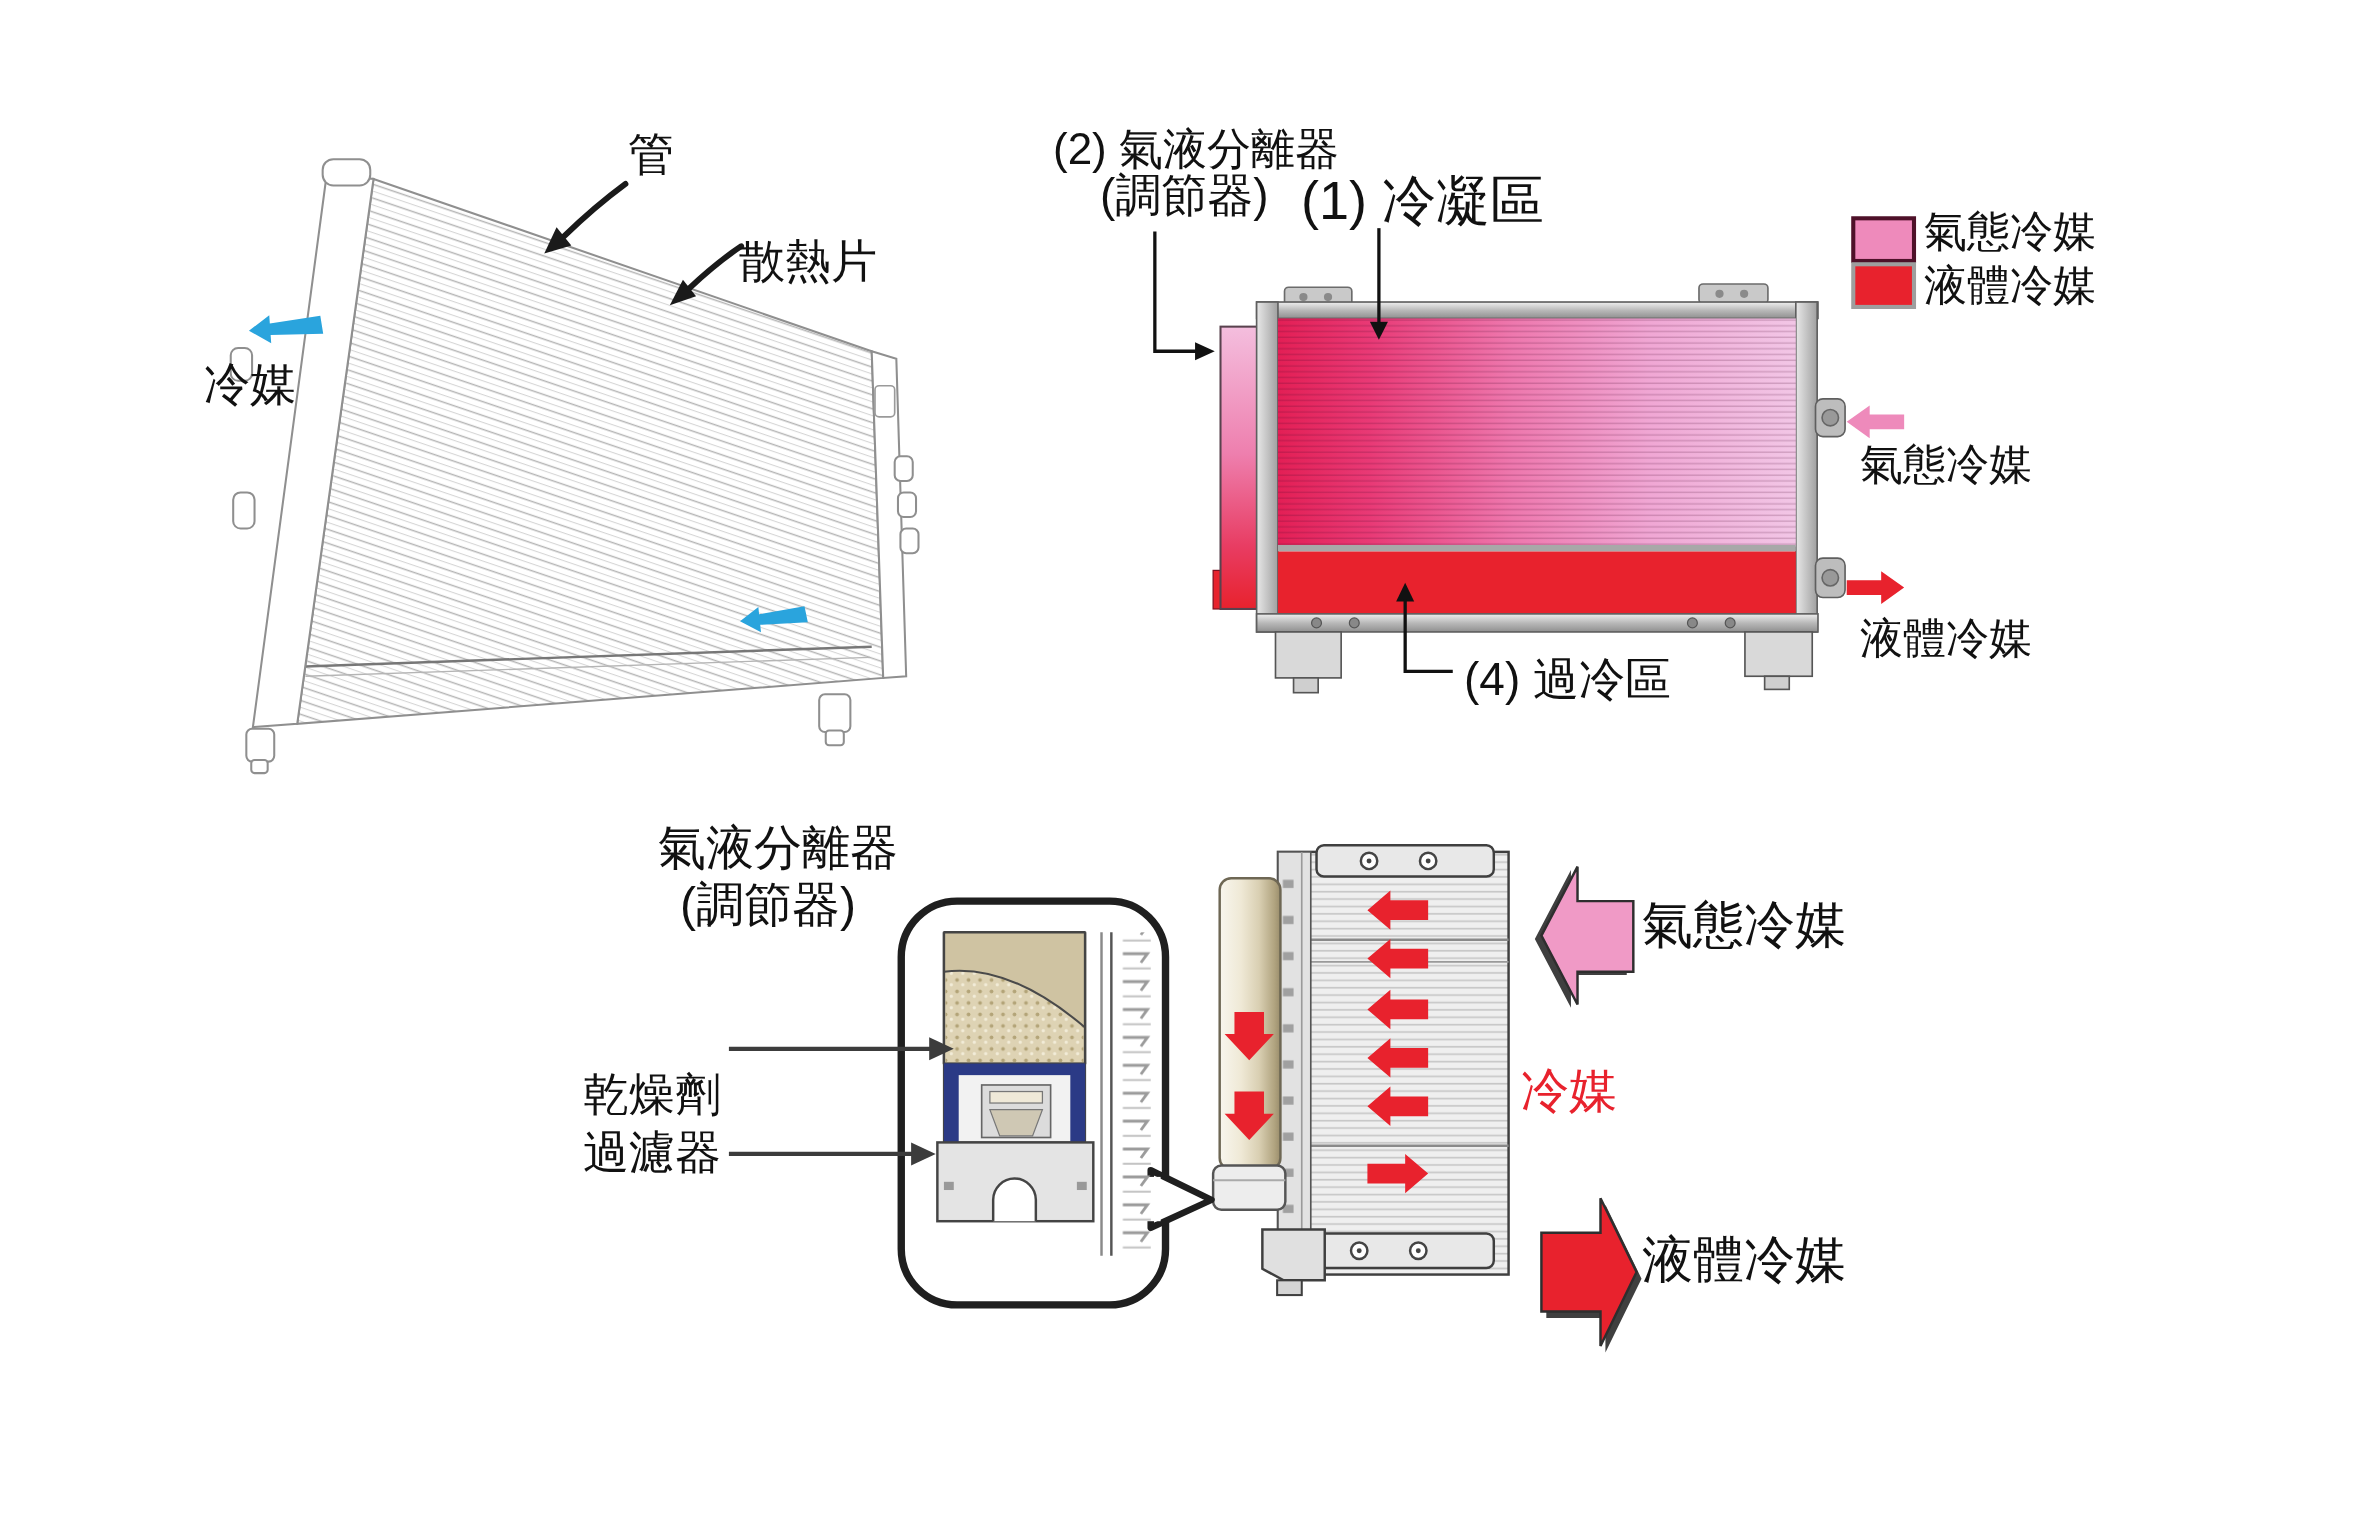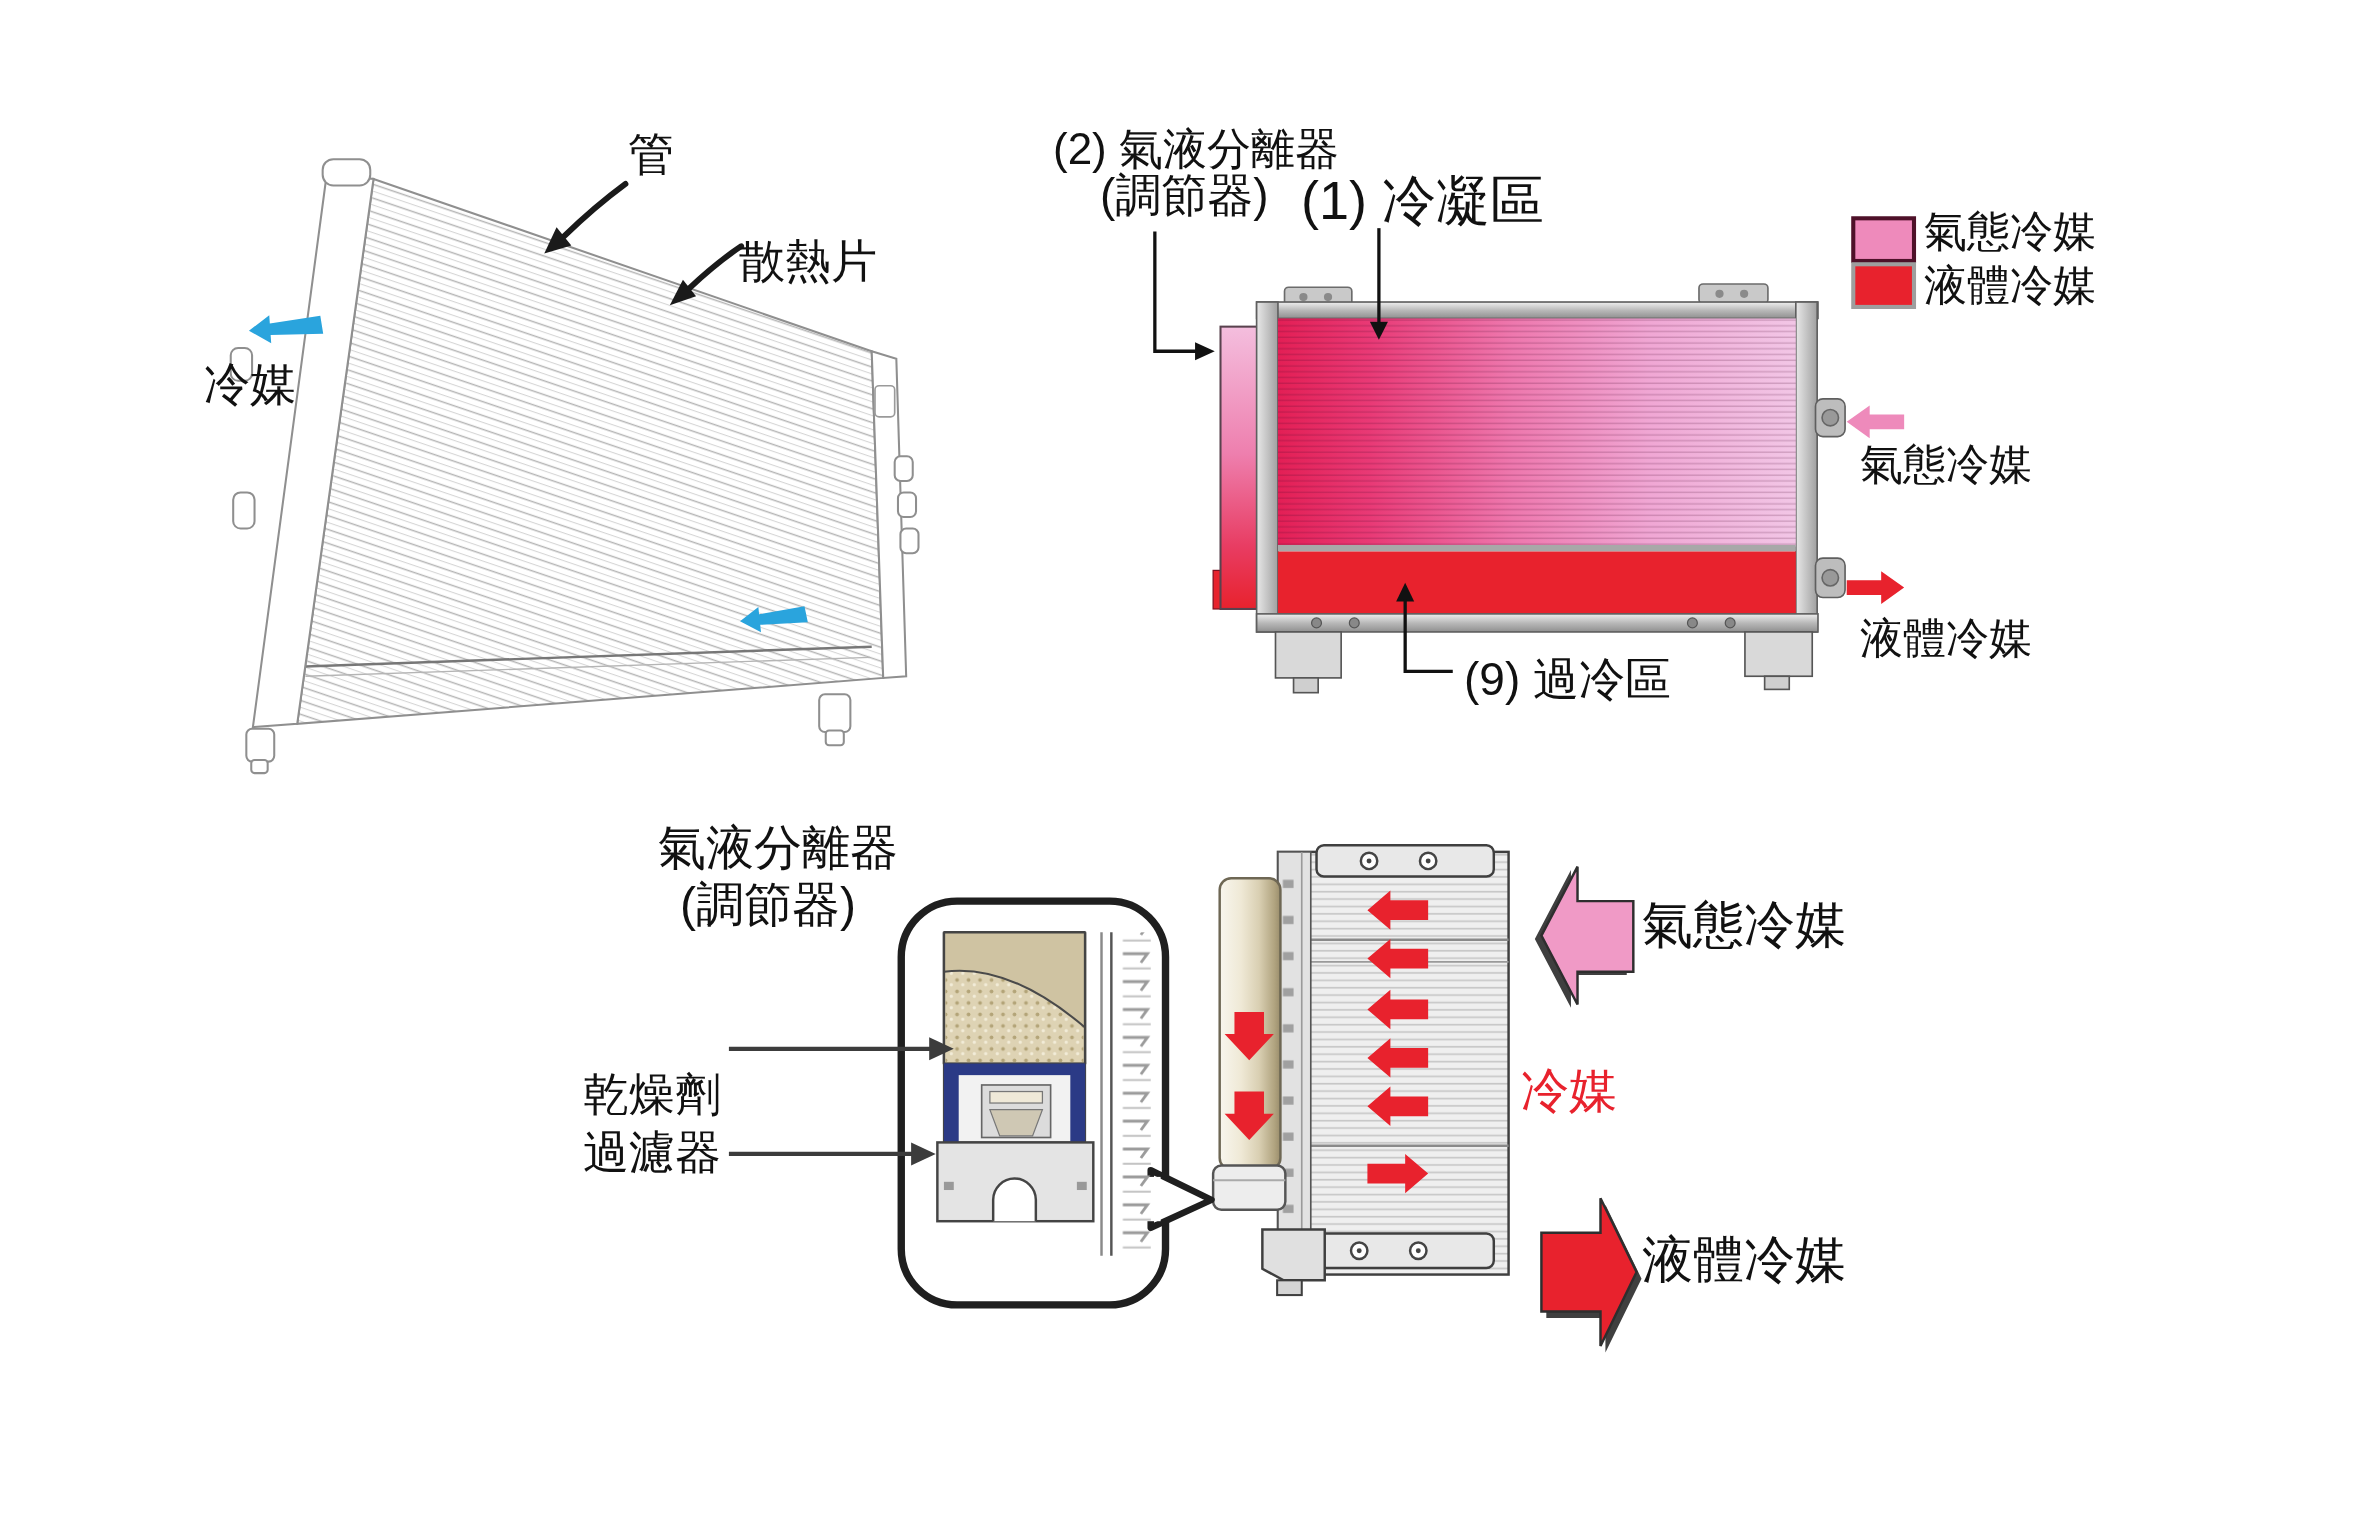--- a/index.html
+++ b/index.html
@@ -243,21 +243,21 @@
   </g>
 </svg>
 
 <div class="lbl" style="left:628px;top:130px;font-size:46px;">管</div>
 <div class="lbl" style="left:739px;top:212px;font-size:46px;margin-top:25px;">散熱片</div>
 <div class="lbl" style="left:204px;top:360px;font-size:46px;">冷媒</div>
 
 <div class="lbl" style="left:1053px;top:126px;font-size:44px;">(2) 氣液分離器</div>
 <div class="lbl" style="left:1100px;top:171px;font-size:46px;">(調節器)</div>
 <div class="lbl" style="left:1301px;top:172px;font-size:54px;">(1) 冷凝區</div>
-<div class="lbl" style="left:1464px;top:655px;font-size:46px;">(9) 過冷區</div>
+<div class="lbl" style="left:1464px;top:655px;font-size:46px;">(4) 過冷區</div>
 <div class="lbl" style="left:1924px;top:209px;font-size:43px;">氣態冷媒</div>
 <div class="lbl" style="left:1924px;top:263px;font-size:43px;">液體冷媒</div>
 <div class="lbl" style="left:1860px;top:442px;font-size:43px;">氣態冷媒</div>
 <div class="lbl" style="left:1860px;top:616px;font-size:43px;">液體冷媒</div>
 
 <div class="lbl" style="left:658px;top:823px;font-size:48px;">氣液分離器</div>
 <div class="lbl" style="left:680px;top:880px;font-size:48px;">(調節器)</div>
 <div class="lbl" style="left:583px;top:1023px;font-size:46px;margin-top:47px;">乾燥劑</div>
 <div class="lbl" style="left:583px;top:1128px;font-size:46px;text-align:right;">過濾器</div>
 <div class="lbl" style="left:1642px;top:898px;font-size:51px;">氣態冷媒</div>

